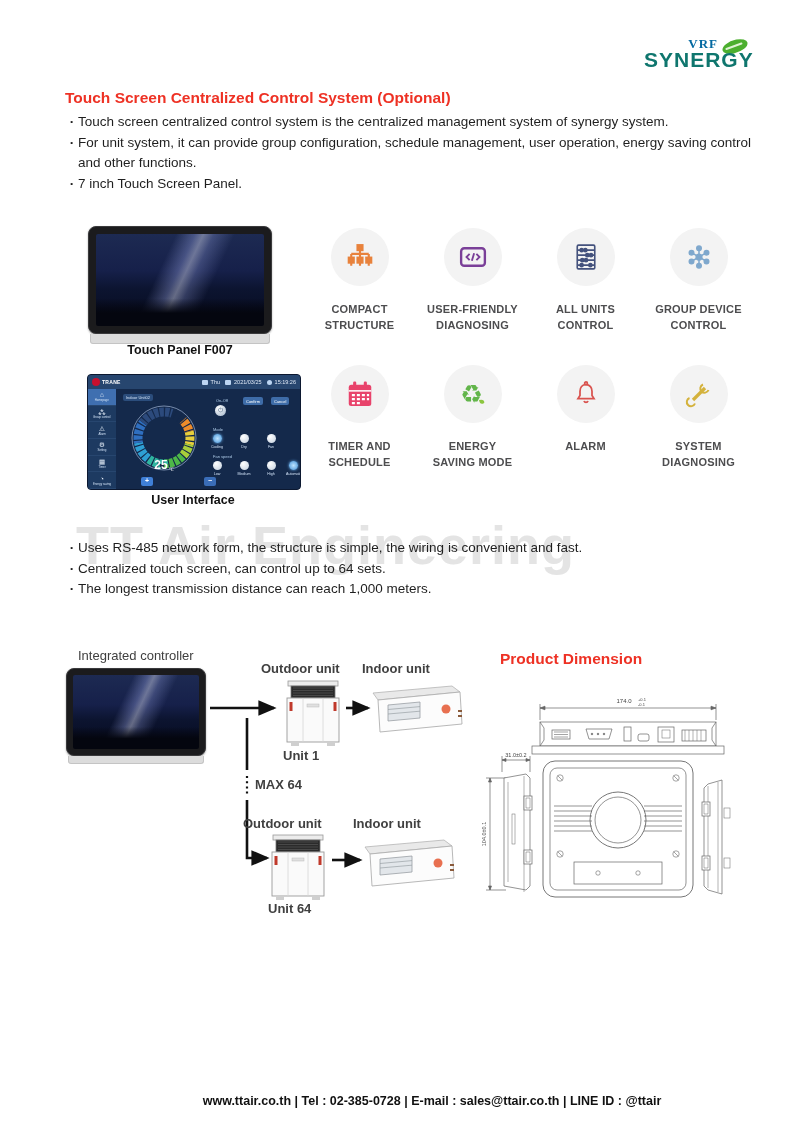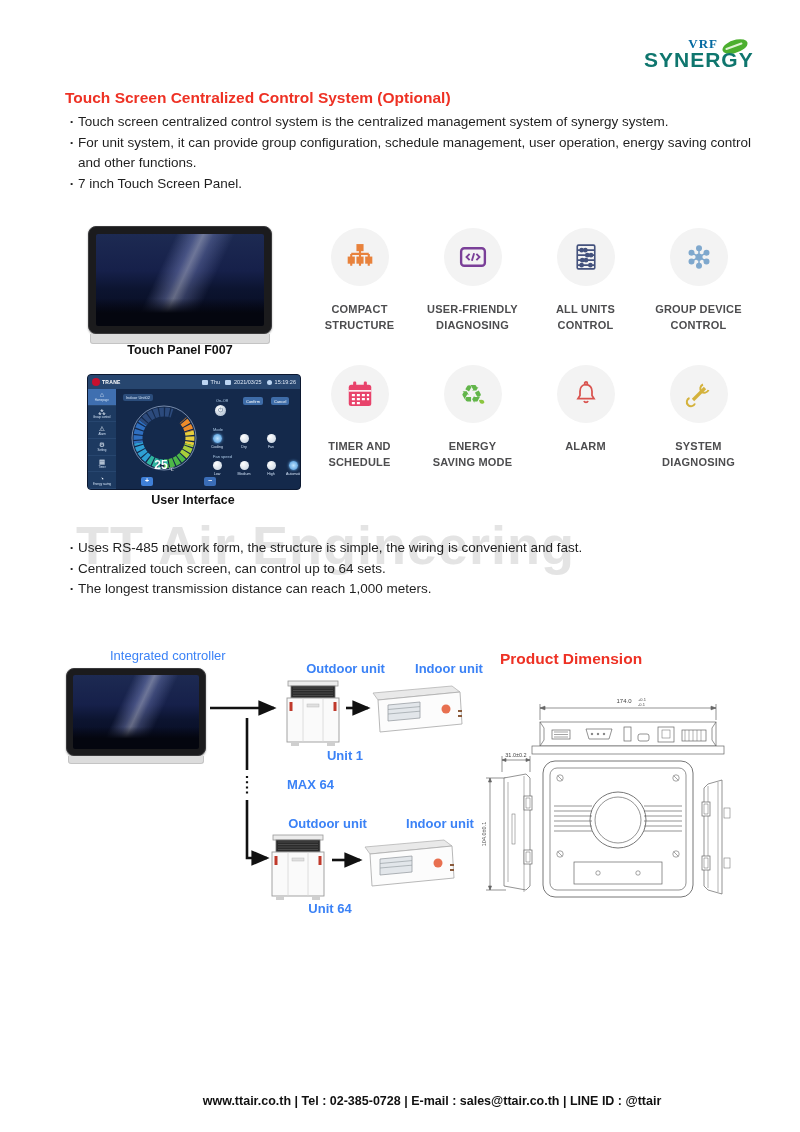--- a/index.html
+++ b/index.html
@@ -82,21 +82,21 @@
     box-shadow:0 0 3px #6db4f0;}
   .ui-rlbl{position:absolute;color:#cfe0f5;font-size:3.6px;white-space:nowrap;
     transform:translateX(-50%);}
   .ui-pm{position:absolute;width:12px;height:9px;border-radius:2px;background:#3f7fd6;
     color:#fff;font-size:7px;line-height:8px;text-align:center;font-weight:bold;}
   
   .watermark{position:absolute;left:76px;top:514px;font-size:54px;font-weight:bold;
     color:#e4e4e4;letter-spacing:1px;white-space:nowrap;z-index:0;}
   .z1{z-index:1;}
   
-  .dlabel{position:absolute;font-size:13px;font-weight:600;color:#3b82f6;text-align:center;margin-left:32px;}
+  .dlabel{position:absolute;font-size:13px;font-weight:600;color:#404040;text-align:left;}
   .dlabel.plain{font-weight:500;}
   .dsvg{position:absolute;left:55px;top:640px;}
   .unit-img{position:absolute;}
   
   .tech{position:absolute;}
   
   .footer{position:absolute;left:0;top:1094px;width:100%;text-align:center;
     font-size:12.5px;font-weight:bold;color:#111;padding-left:32px;}
 </style>
 </head>

